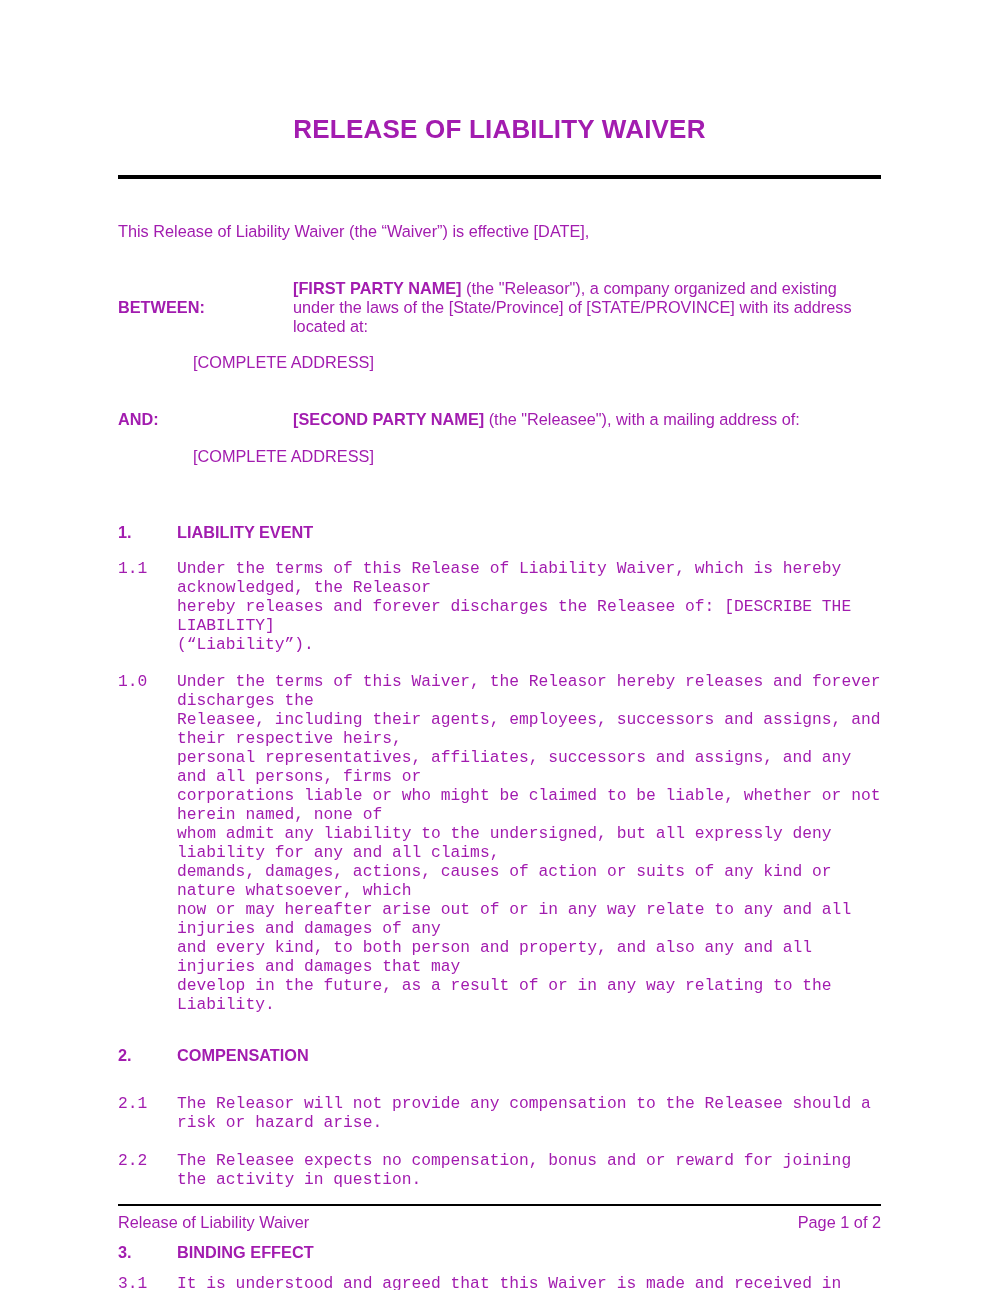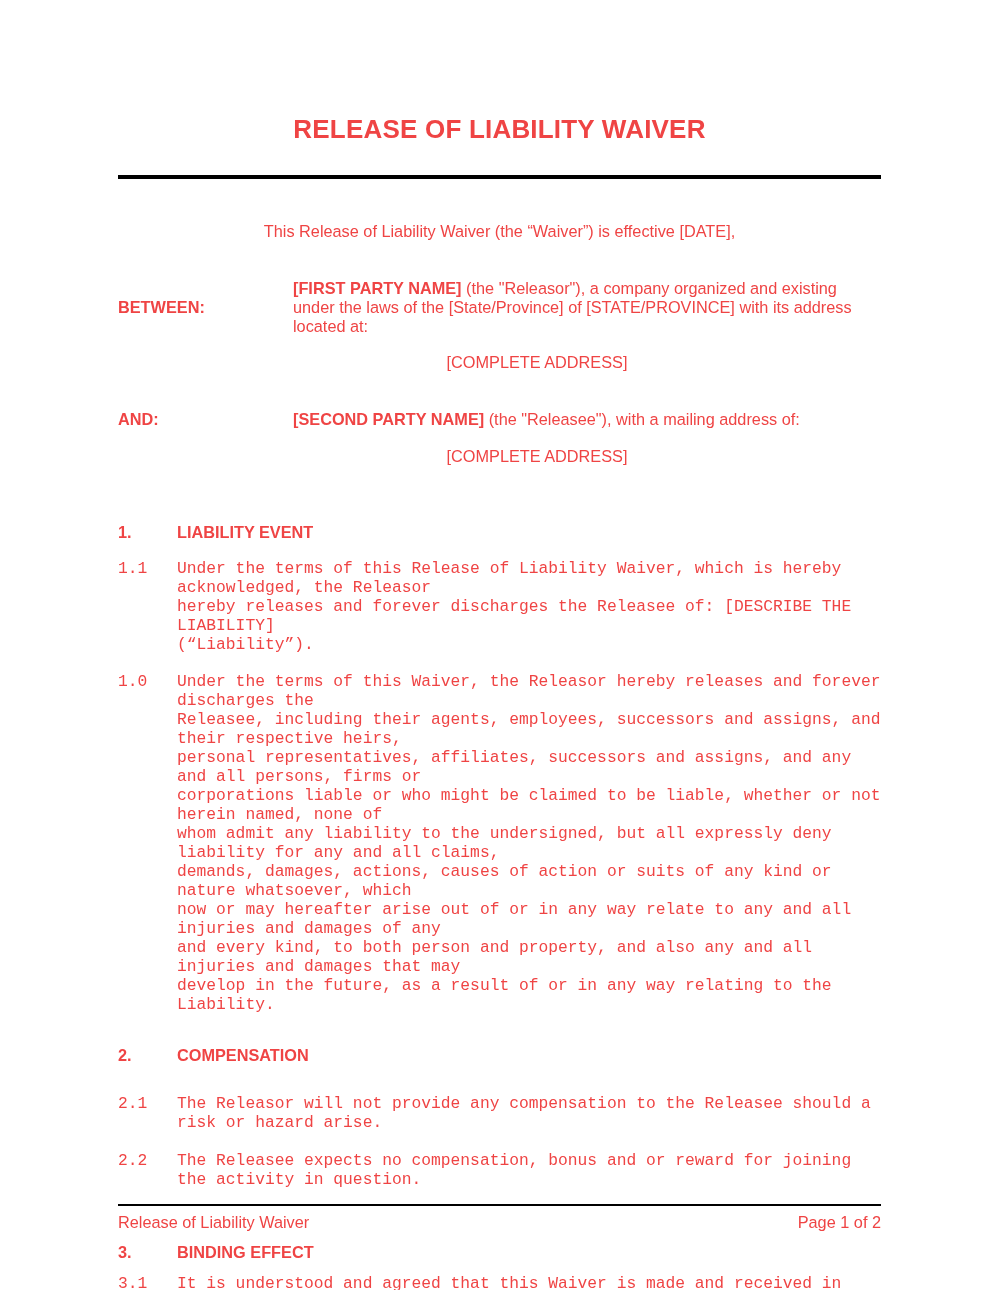--- a/index.html
+++ b/index.html
@@ -1,40 +1,40 @@
 <!DOCTYPE html>
 <html><head>
 <meta charset="utf-8">
 <style>
   html, body { margin: 0; padding: 0; background: #ffffff; }
   .page {
     position: relative;
     width: 1000px;
     height: 1290px;
     background: #ffffff;
-    color: #ef4444;
+    color: #a21caf;
     font-family: "Liberation Sans", sans-serif;
     font-size: 16.3px;
     line-height: 19px;
     overflow: hidden;
   }
   .content { padding: 0 119px 0 118px; }
 
   .doc-title {
     margin: 0;
     padding-top: 114px;
     font-size: 26px;
     line-height: 30px;
     font-weight: 700;
     text-align: center;
     letter-spacing: 0.2px;
   }
   .rule-top { margin-top: 31px; height: 4px; background: #000000; }
 
-  p { margin: 0; text-align: center; }
+  p { margin: 0; }
   .intro { margin-top: 43px; }
 
   .party-row { display: flex; align-items: center; }
   .party-label { flex: 0 0 175px; font-weight: 700; }
   .party-text { flex: 1; white-space: pre-line; }
   .address { margin-left: 75px; }
 
   .sec-heading { display: flex; align-items: flex-start; font-weight: 700; }
   .para { display: flex; align-items: flex-start; font-family: Liberation Mono, monospace; }
   .num { flex: 0 0 59px; }

